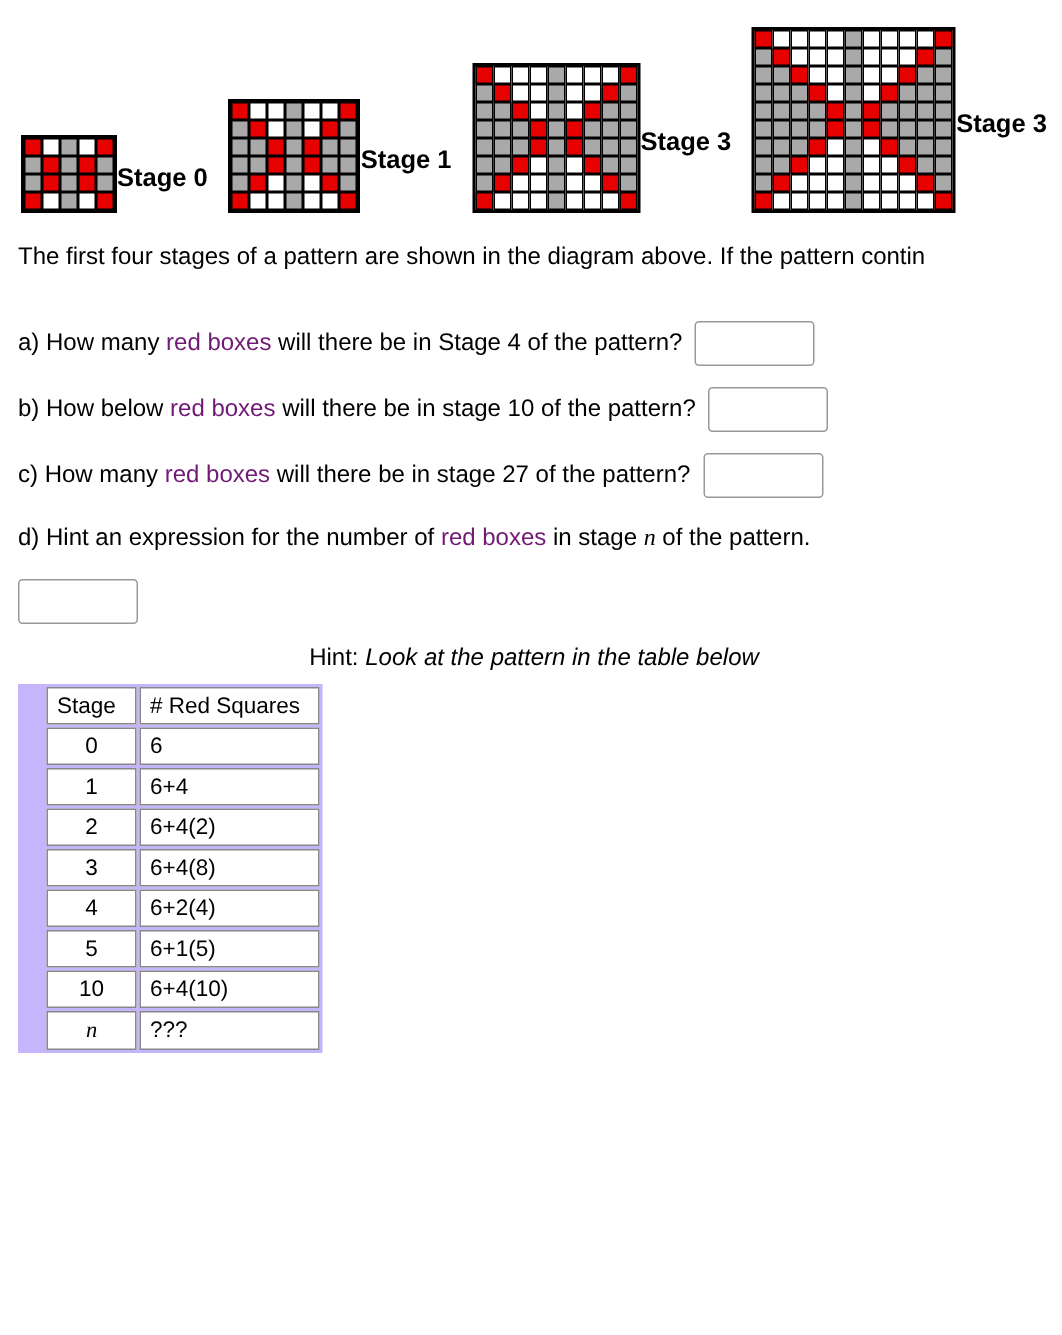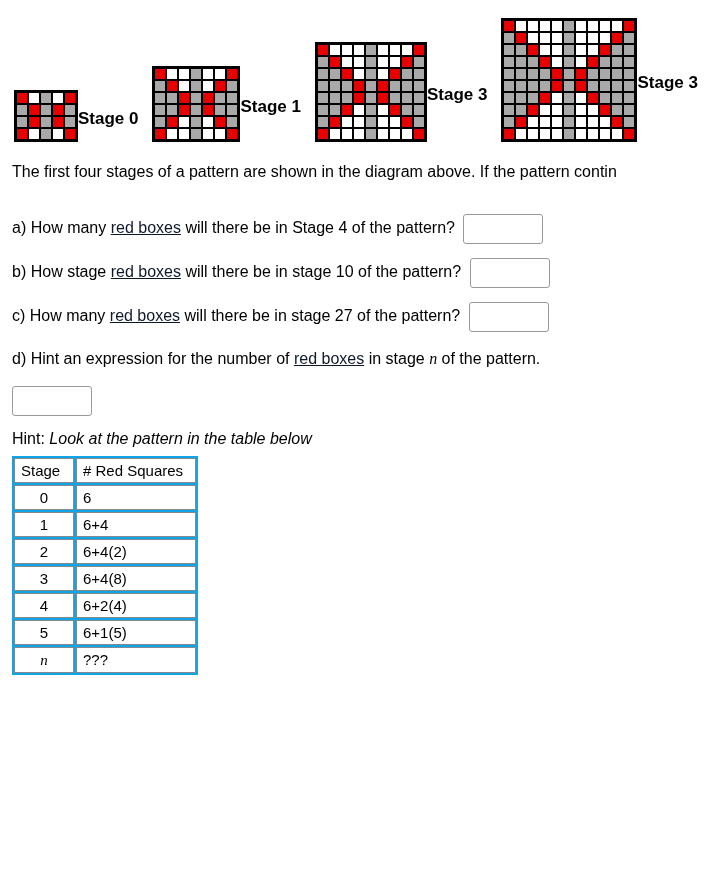--- a/index.html
+++ b/index.html
@@ -21,34 +21,34 @@
   }
   .stage { display: flex; align-items: center; }
   .grid { display: grid; border: 2px solid #000; }
   .cell { border: 1px solid #000; }
   .r { background: #e60000; }
   .g { background: #a9a9a9; }
   .w { background: #fff; }
   .stage-label { font-weight: bold; margin-top: 6px; font-size: 17px; }
   .body-text { margin: 18px 0 30px 4px; line-height: 1.5; white-space: nowrap; }
   .q { margin: 14px 0 14px 4px; line-height: 1.6; }
-  .red { color: #0f172a; text-decoration: underline; }
+  .red { color: #701a75; }
   .n-var { font-style: italic; font-family: Georgia, 'Times New Roman', serif; }
   input.answer {
     width: 80px; height: 30px;
     border: 1px solid #999; border-radius: 3px;
     font-size: 15px; padding: 2px 6px; margin-left: 4px;
     vertical-align: middle;
   }
-  .hint { margin: 12px 0 8px 4px; }
+  .hint { margin: 12px 0 8px 4px; text-align: center; }
   .hint-label { font-style: normal; }
   .hint-text { font-style: italic; }
   table.hint-table {
     border-collapse: separate; border-spacing: 2px;
-    margin: 4px 0 0 4px; background: #0ea5e9;
+    margin: 4px 0 0 4px; background: #c4b5fd; padding-left: 17px;
   }
   table.hint-table th, table.hint-table td {
     background: #fff; border: 1px solid #888;
     padding: 3px 6px; font-size: 15px; text-align: left;
   }
   table.hint-table th { font-weight: normal; }
   table.hint-table td.stage-col { text-align: center; width: 60px; }
   table.hint-table td.val-col { width: 120px; }
 </style>
 </head>
@@ -322,21 +322,21 @@
   </div>
 
 <div class="body-text">The first four stages of a pattern are shown in the diagram above. If the pattern contin</div>
 
 <div class="q">
   <span>a) How many </span><span class="red">red boxes</span><span> will there be in Stage 4 of the pattern?</span>
   <input class="answer" value="" style="">
 </div>
 
 <div class="q">
-  <span>b) How stage </span><span class="red">red boxes</span><span> will there be in stage 10 of the pattern?</span>
+  <span>b) How below </span><span class="red">red boxes</span><span> will there be in stage 10 of the pattern?</span>
   <input class="answer" value="" style="">
 </div>
 
 <div class="q">
   <span>c) How many </span><span class="red">red boxes</span><span> will there be in stage 27 of the pattern?</span>
   <input class="answer" value="" style="">
 </div>
 
 <div class="q">
   <span>d) Hint an expression for the number of </span><span class="red">red boxes</span><span> in stage </span><span class="n-var">n</span><span> of the pattern.</span>
@@ -375,17 +375,21 @@
       </tr>
       <tr>
         <td class="stage-col">4</td>
         <td class="val-col">6+2(4)</td>
       </tr>
       <tr>
         <td class="stage-col">5</td>
         <td class="val-col">6+1(5)</td>
       </tr>
       <tr>
+        <td class="stage-col">10</td>
+        <td class="val-col">6+4(10)</td>
+      </tr>
+      <tr>
         <td class="stage-col"><span class="n-var">n</span></td>
         <td class="val-col">???</td>
       </tr>
     </tbody>
 </table>
 
 </body></html>

